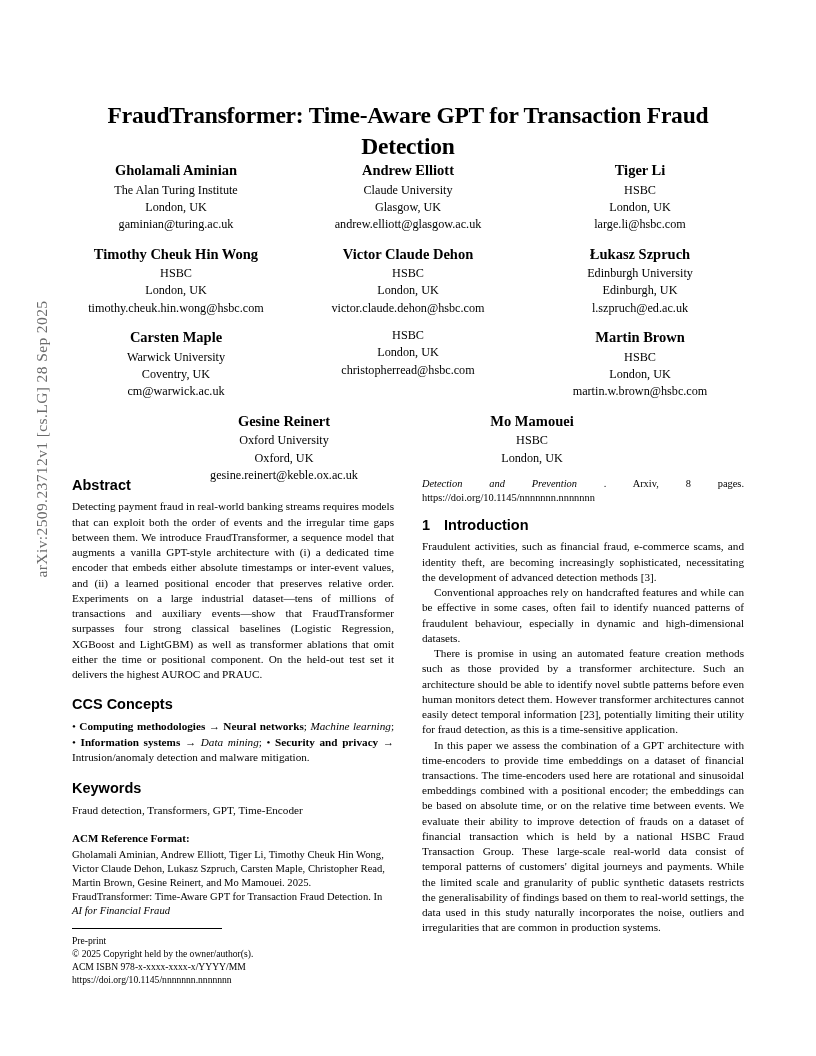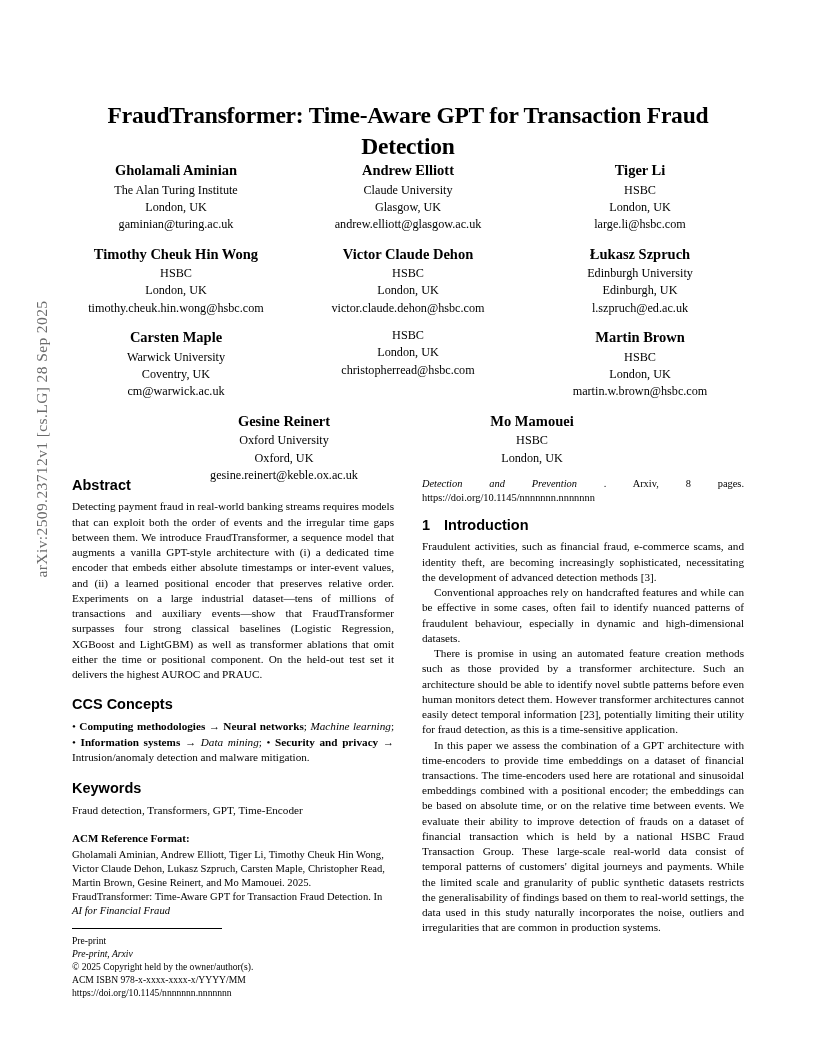--- a/index.html
+++ b/index.html
@@ -267,21 +267,20 @@
 
     <h2 class="sec">Keywords</h2>
     <div class="keywords-text">Fraud detection, Transformers, GPT, Time-Encoder</div>
 
     <div class="acmref-head">ACM Reference Format:</div>
     <div class="acmref-body">Gholamali Aminian, Andrew Elliott, Tiger Li, Timothy Cheuk Hin Wong, Victor Claude Dehon, Lukasz Szpruch, Carsten Maple, Christopher Read, Martin Brown, Gesine Reinert, and Mo Mamouei. 2025. FraudTransformer: Time-Aware GPT for Transaction Fraud Detection. In <i>AI for Financial Fraud</i></div>
 
     <hr class="footnote-rule">
     <div class="footnote">
       <div>Pre-print</div>
-      <div><i>Pre-print, Arxiv</i></div>
       <div>© 2025 Copyright held by the owner/author(s).</div>
       <div>ACM ISBN 978-x-xxxx-xxxx-x/YYYY/MM</div>
       <div>https://doi.org/10.1145/nnnnnnn.nnnnnnn</div>
     </div>
   </div>
 
   <div class="col col-right">
     <div class="topnote"><i>Detection and Prevention</i> . Arxiv, 8 pages. https://doi.org/10.1145/nnnnnnn.nnnnnnn</div>
 
     <h2 class="sec first numbered">

